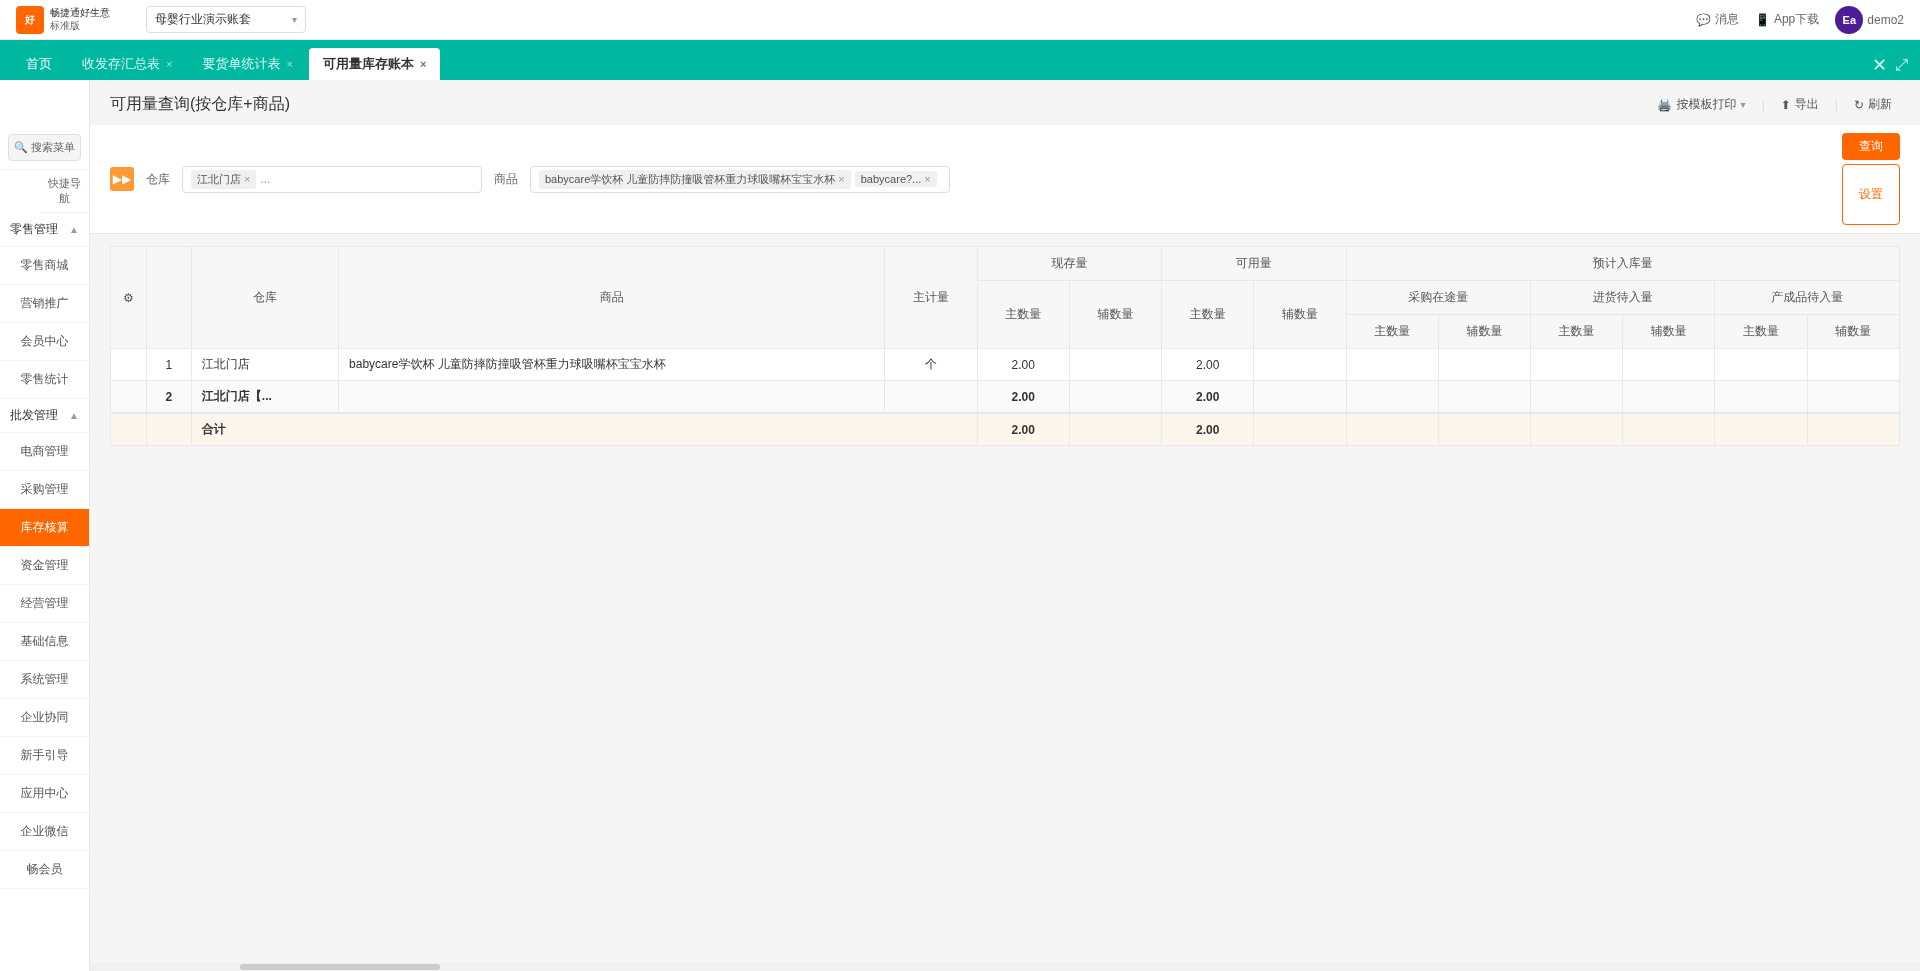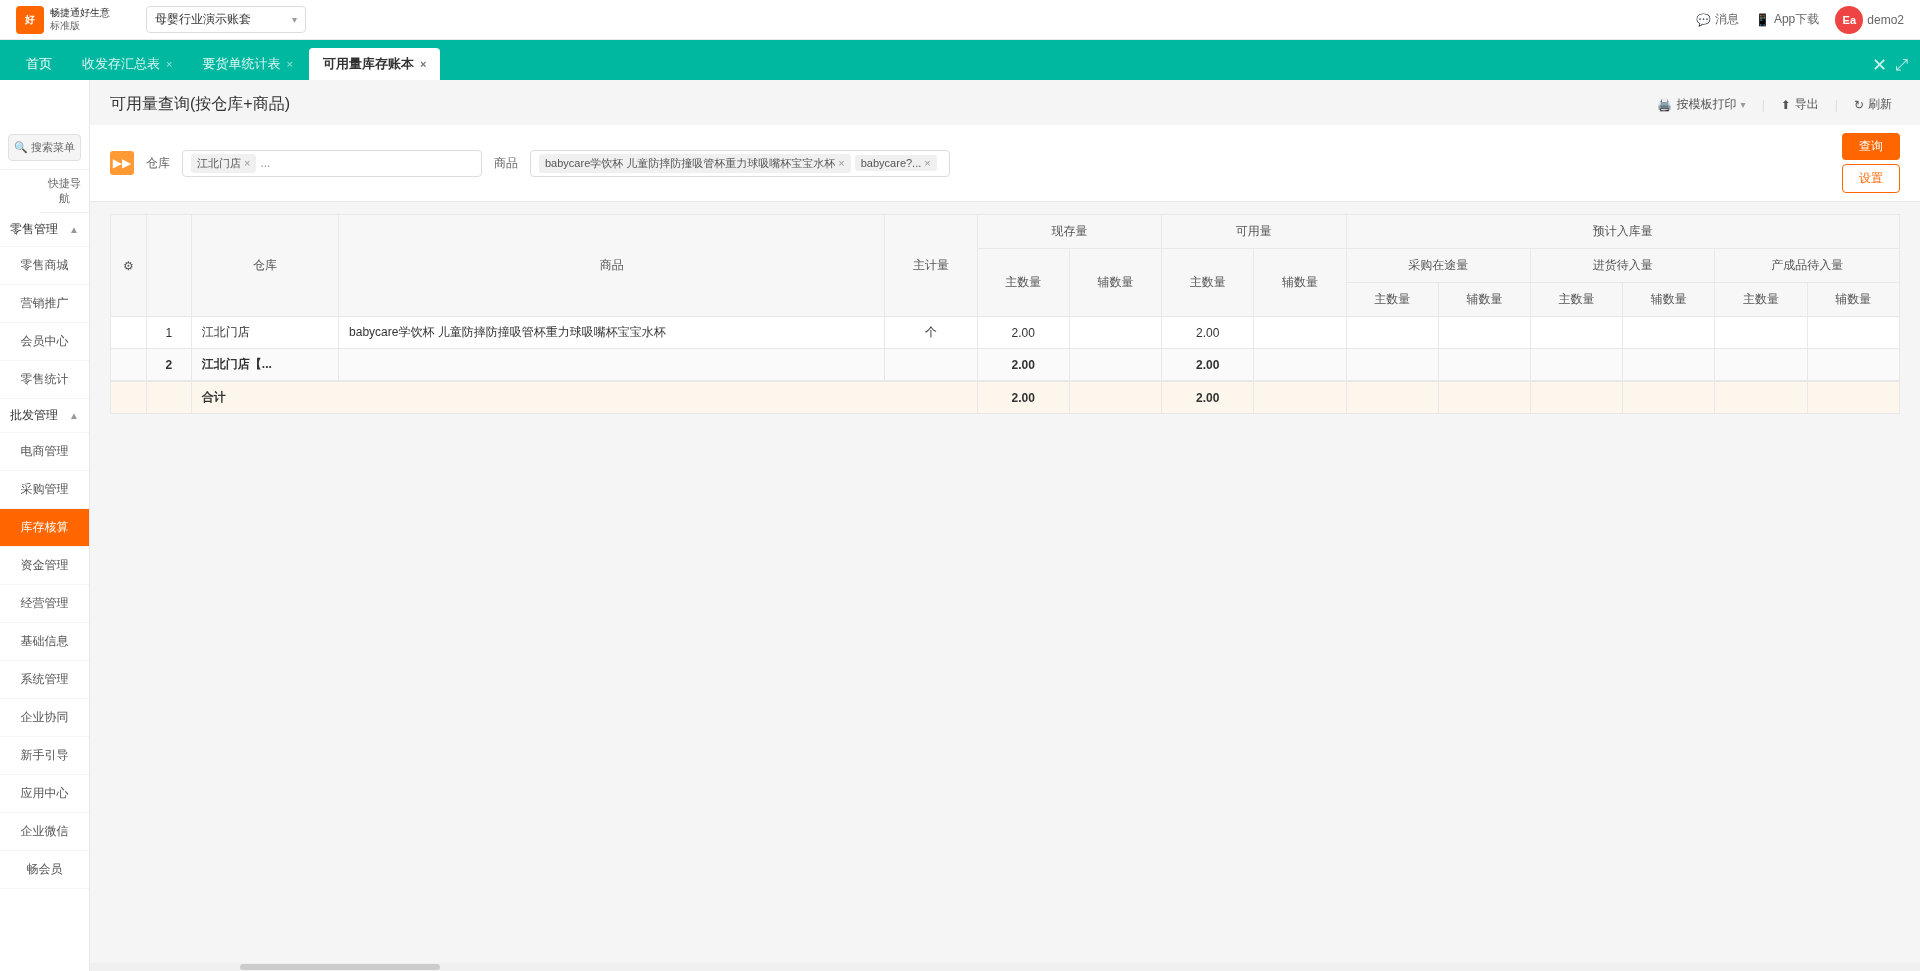--- a/index.html
+++ b/index.html
@@ -8,21 +8,21 @@
     
     .top-bar { height: 40px; background: #fff; display: flex; align-items: center; justify-content: space-between; padding: 0 16px; border-bottom: 1px solid #e8e8e8; flex-shrink: 0; }
     .top-bar-left { display: flex; align-items: center; gap: 8px; }
     .logo-area { display: flex; align-items: center; gap: 6px; }
     .logo-icon { width: 28px; height: 28px; background: #ff6600; border-radius: 4px; display: flex; align-items: center; justify-content: center; color: white; font-size: 10px; font-weight: bold; }
     .logo-text { font-size: 10px; color: #333; line-height: 1.2; }
     .logo-sub { font-size: 10px; color: #666; }
     .enterprise-select { display: flex; align-items: center; gap: 4px; border: 1px solid #ddd; border-radius: 4px; padding: 4px 8px; font-size: 12px; color: #333; cursor: pointer; margin-left: 28px; min-width: 160px; justify-content: space-between; }
     .top-bar-right { display: flex; align-items: center; gap: 16px; }
     .top-bar-btn { display: flex; align-items: center; gap: 4px; font-size: 12px; color: #666; cursor: pointer; }
-    .user-avatar { width: 28px; height: 28px; border-radius: 50%; background: #ef4444; display: flex; align-items: center; justify-content: center; color: white; font-size: 11px; font-weight: bold; }
+    .user-avatar { width: 28px; height: 28px; border-radius: 50%; background: #4c1d95; display: flex; align-items: center; justify-content: center; color: white; font-size: 11px; font-weight: bold; }
 
     
     .nav-tabs { height: 40px; background: #00b8a0; display: flex; align-items: flex-end; padding: 0 12px; flex-shrink: 0; gap: 2px; }
     .nav-tab { height: 32px; padding: 0 14px; display: flex; align-items: center; gap: 6px; border-radius: 4px 4px 0 0; font-size: 13px; cursor: pointer; color: rgba(255,255,255,0.85); background: transparent; }
     .nav-tab.active { background: #fff; color: #333; font-weight: 700; }
     .nav-tab .close-btn { font-size: 11px; color: inherit; opacity: 0.7; }
     .nav-tab-home { color: rgba(255,255,255,0.95); }
     .nav-close-all { margin-left: auto; color: rgba(255,255,255,0.8); font-size: 16px; cursor: pointer; padding-bottom: 4px; display: flex; align-items: center; gap: 8px; }
 
     
@@ -49,21 +49,21 @@
 
     
     .filter-area { background: #fff; padding: 8px 20px; display: flex; align-items: center; gap: 12px; border-bottom: 1px solid #e8e8e8; flex-shrink: 0; }
     .filter-toggle { width: 24px; height: 24px; background: #ff9933; border-radius: 3px; display: flex; align-items: center; justify-content: center; color: white; cursor: pointer; font-size: 12px; }
     .filter-label { font-size: 12px; color: #666; }
     .filter-tag-area { display: flex; align-items: center; gap: 4px; border: 1px solid #ddd; border-radius: 4px; padding: 3px 8px; min-width: 300px; flex-wrap: wrap; }
     .filter-tag { background: #f0f0f0; border-radius: 3px; padding: 2px 6px; font-size: 11px; color: #555; display: flex; align-items: center; gap: 3px; }
     .filter-tag .remove { cursor: pointer; color: #999; }
     .filter-dots { color: #999; cursor: pointer; }
     .btn-query { background: #ff6600; color: white; border: none; border-radius: 4px; padding: 5px 16px; font-size: 12px; cursor: pointer; }
-    .btn-setting { background: white; color: #ff6600; border: 1px solid #ff6600; border-radius: 4px; padding: 5px 16px; font-size: 12px; cursor: pointer; }
+    .btn-setting { background: white; color: #ff6600; border: 1px solid #ff6600; border-radius: 4px; padding: 21px 16px; font-size: 12px; cursor: pointer; }
 
     
     .table-area { flex: 1; overflow: auto; padding: 12px 20px; background: #f5f5f5; }
     .data-table { width: 100%; border-collapse: collapse; background: white; border: 1px solid #e8e8e8; font-size: 12px; }
     .data-table th { background: #f7f7f7; border: 1px solid #e8e8e8; padding: 8px 10px; text-align: center; font-weight: 500; color: #555; white-space: nowrap; }
     .data-table td { border: 1px solid #e8e8e8; padding: 7px 10px; text-align: center; color: #333; white-space: nowrap; }
     .data-table .text-left { text-align: left; }
     .col-gear { width: 36px; }
     .th-group { background: #f0f8f8; }
 

